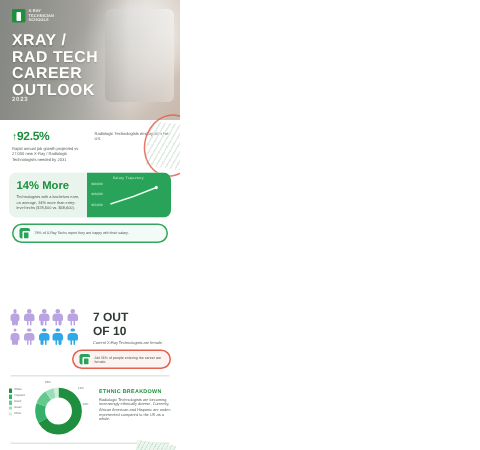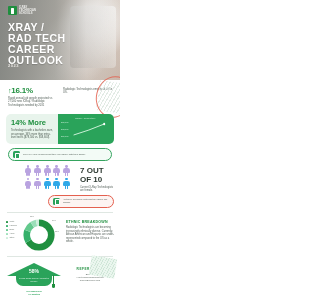--- a/index.html
+++ b/index.html
@@ -94,21 +94,21 @@
   }
   .pill.alt{border-color:#e4604f;background:#fdf4f2;margin:0 6px 0 48px;}
   .pill-ico{
     width:7px;height:7px;border-radius:1.5px;background:#2aa35a;flex:none;position:relative;
   }
   .pill.alt .pill-ico{background:#2aa35a;}
   .pill-ico:before{content:"";position:absolute;left:1.6px;top:1.6px;width:3.8px;height:3.8px;border:.7px solid #fff;border-radius:.6px;}
   .pill-txt{font-size:2.4px;line-height:3.1px;color:#4d5a52;}
 
   
-  .people-sec{display:flex;padding:4px 6px 2px 24px;gap:4px;position:relative;}
+  .people-sec{display:flex;padding:4px 6px 2px 6px;gap:4px;position:relative;margin-top:40px;}
   .people-grid{width:52px;flex:none;}
   .prow{display:flex;gap:1.6px;margin-bottom:1.5px;}
   .fig{width:8px;height:11px;position:relative;flex:none;}
   .fig .head{position:absolute;left:2.6px;top:0;width:2.8px;height:2.8px;border-radius:50%;}
   .fig .body{position:absolute;left:.6px;top:3.1px;width:6.8px;height:5px;border-radius:2.4px 2.4px 1px 1px;}
   .fig .legs{position:absolute;left:2.2px;top:7.6px;width:3.6px;height:3.4px;}
   .fig .legs:before,.fig .legs:after{content:"";position:absolute;top:0;width:1.4px;height:3.4px;border-radius:0 0 1px 1px;}
   .fig .legs:before{left:0;} .fig .legs:after{right:0;}
   .fig.f .head,.fig.f .body{background:#b9a3e0;} .fig.f .legs:before,.fig.f .legs:after{background:#b9a3e0;}
   .fig.m .head,.fig.m .body{background:#2fa8e8;} .fig.m .legs:before,.fig.m .legs:after{background:#2fa8e8;}
@@ -185,21 +185,21 @@
 OUTLOOK</div>
     <div class="hero-year">2023</div>
   </div>
 
   <div class="statrow">
     <div class="ribbon-lines"></div>
     <div class="ribbon"></div>
 
     <div class="stat">
       <div class="stat-num">
-        <span class="arrow">↑</span><span>16.1%</span>
+        <span class="arrow">↑</span><span>92.5%</span>
       </div>
       <div class="stat-txt">Rapid annual job growth projected vs 27,000 new X-Ray / Radiologic Technologists needed by 2031</div>
     </div>
 
     <div class="stat">
       <div class="stat-txt">Radiologic Technologists employed in the US.</div>
     </div>
   </div>
 
   <div class="panel34">

